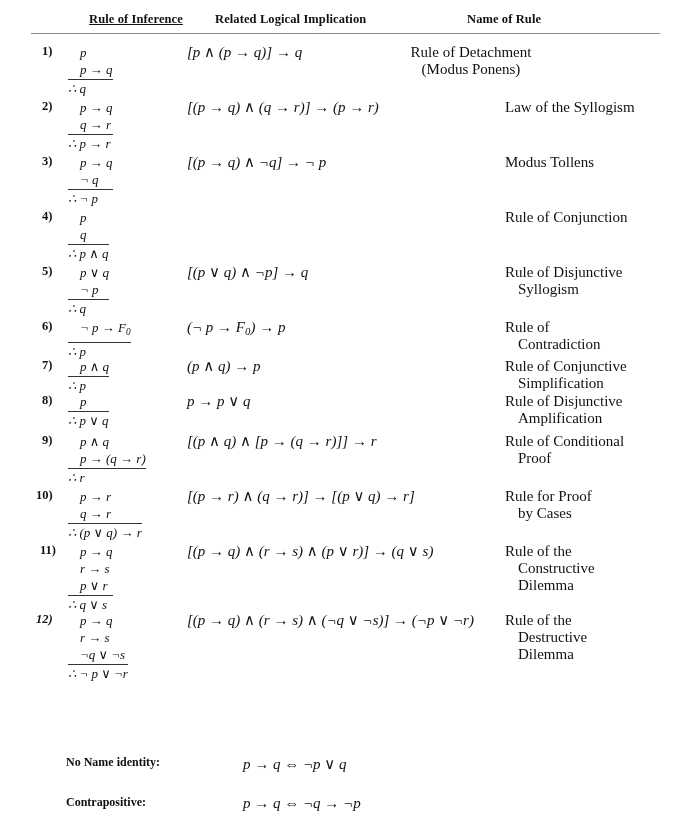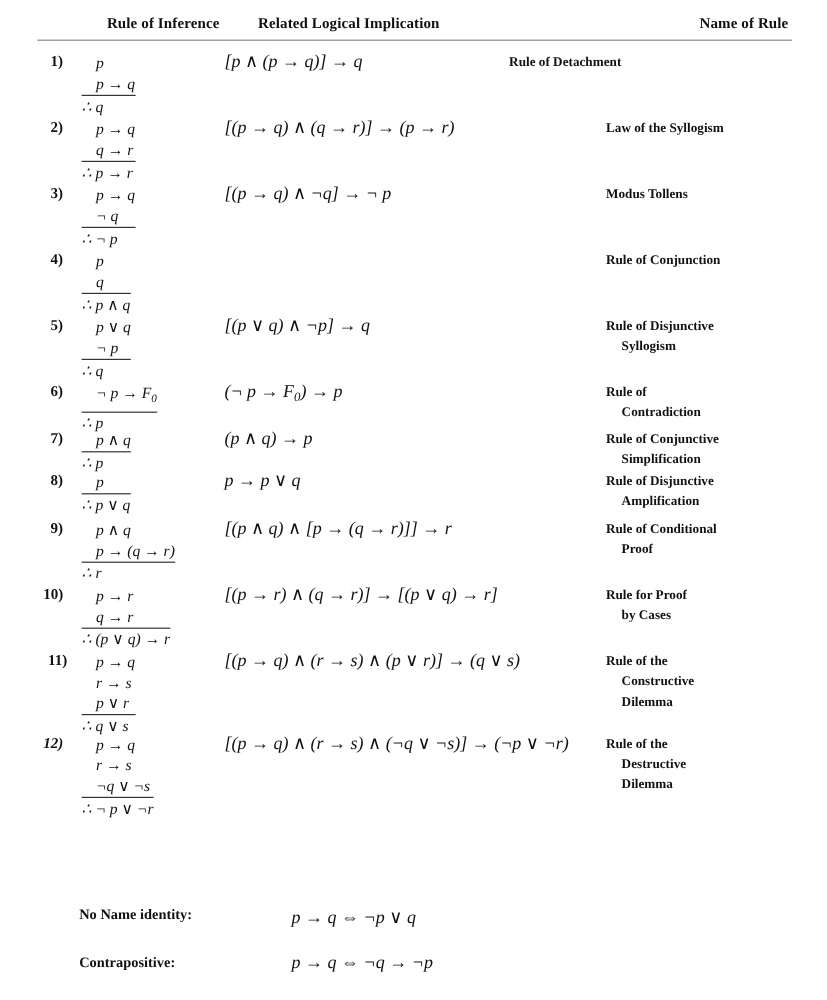--- a/index.html
+++ b/index.html
@@ -30,23 +30,23 @@
     width: 689px;
     height: 22px;
   }
   .col-head {
     position: absolute;
     font-weight: bold;
     font-size: 12.5px;
     letter-spacing: 0.1px;
     white-space: nowrap;
   }
-  .col-head.c1 { left: 46px;  width: 180px; text-align: center; }
+  .col-head.c1 { left: 46px;  width: 180px; text-align: center; text-decoration: underline; }
   .col-head.c2 { left: 215px; width: 270px; text-align: left; }
-  .col-head.c3 { left: 497px; width: 160px; text-align: right; }
+  .col-head.c3 { left: 467px; width: 160px; text-align: left; }
 
   .head-rule {
     position: absolute;
     top: 33px;
     left: 31px;
     width: 629px;
     height: 1px;
     background: #8a8a8a;
   }
 
@@ -98,24 +98,23 @@
     font-style: italic;
     font-size: 15px;
     line-height: 17px;
     white-space: nowrap;
   }
 
   .rule-name {
     position: absolute;
     left: 505px;
     top: 0;
-    font-size: 11px;
+    font-size: 15px;
     line-height: 17px;
     white-space: nowrap;
-    font-weight: bold;
   }
   .rule-name .n2,
   .rule-name .n3 { padding-left: 13px; }
   .rule-name.centered { left: 0; width: 689px; }
   .rule-name.centered .n1,
   .rule-name.centered .n2 {
     display: block;
     text-align: center;
     padding-left: 0;
     margin-left: 253px;
@@ -164,20 +163,21 @@
       <div class="row" style="top: 44px;">
         <div class="rule-num">1)</div>
         <div class="inference">
           <div class="line">p</div>
           <div class="line barline">p → q</div>
           <div class="concl">∴ q</div>
         </div>
         <div class="implication">[p ∧ (p → q)] → q</div>
         <div class="rule-name centered">
           <div class="n1">Rule of Detachment</div>
+          <div class="n2">(Modus Ponens)</div>
         </div>
       </div>
       <div class="row" style="top: 99px;">
         <div class="rule-num">2)</div>
         <div class="inference">
           <div class="line">p → q</div>
           <div class="line barline">q → r</div>
           <div class="concl">∴ p → r</div>
         </div>
         <div class="implication">[(p → q) ∧ (q → r)] → (p → r)</div>

